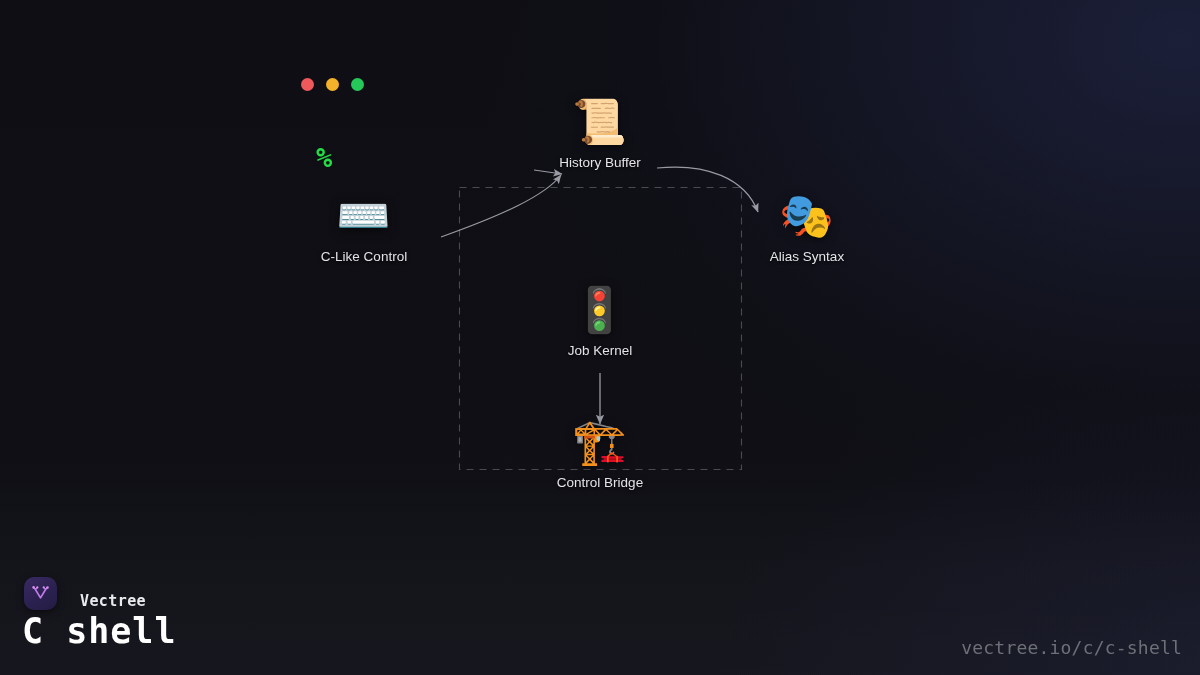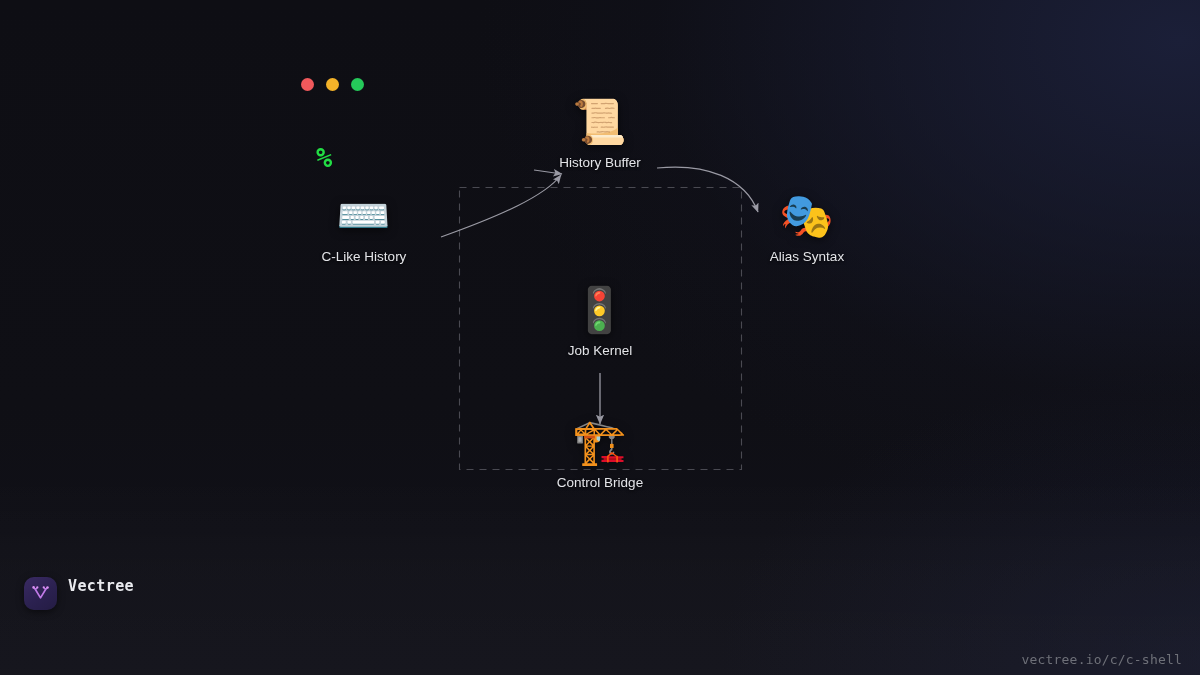--- a/index.html
+++ b/index.html
@@ -56,40 +56,40 @@
   }
   .node .label {
     margin-top:11px;
     font-size:13.5px;
     color:#e3e4e8;
     white-space:nowrap;
     text-shadow:0 1px 3px rgba(0,0,0,0.8);
   }
 
   
-  #brand-row { position:absolute; left:24px; top:577px; display:flex; align-items:flex-start; gap:11px; }
+  #brand-row { position:absolute; left:24px; top:577px; display:flex; align-items:flex-end; gap:23px; }
   #brand-logo {
     width:33px; height:33px; border-radius:10px;
     background:linear-gradient(145deg,#3a2a63 0%, #2b2150 55%, #241c44 100%);
     display:flex; align-items:center; justify-content:center;
     box-shadow:0 2px 7px rgba(0,0,0,0.5);
   }
   #brand-name {
     font-family:"DejaVu Sans Mono", monospace;
     font-size:15px; font-weight:700; color:#e9eaee; letter-spacing:0.4px;
   }
   #page-title {
     position:absolute; left:22px; top:611px;
     font-family:"DejaVu Sans Mono", monospace;
     font-size:35px; font-weight:700; color:#ffffff; letter-spacing:1px;
   }
   #site-url {
-    position:absolute; right:18px; top:652px;
+    position:absolute; right:18px; top:637px;
     font-family:"DejaVu Sans Mono", monospace;
-    font-size:13px; color:#6e7078; letter-spacing:0.2px;
+    font-size:18px; color:#6e7078; letter-spacing:0.2px;
   }
 </style>
 </head>
 <body>
 
 <div id="stage">
 
   <div class="footer-wash"></div>
 
   <div id="window-dots">
@@ -117,21 +117,21 @@
     <path d="M600,373 L600,424" fill="none" stroke="#9a9aa4" stroke-width="1.3" marker-end="url(#ah)"></path>
   </svg>
 
   <div class="node" style="left:600px; top:135px;">
     <span class="glyph">📜</span>
     <span class="label">History Buffer</span>
   </div>
 
   <div class="node" style="left:364px; top:229px;">
     <span class="glyph">⌨️</span>
-    <span class="label">C-Like History</span>
+    <span class="label">C-Like Control</span>
   </div>
 
   <div class="node" style="left:807px; top:229px;">
     <span class="glyph">🎭</span>
     <span class="label">Alias Syntax</span>
   </div>
 
   <div class="node" style="left:600px; top:323px;">
     <span class="glyph">🚦</span>
     <span class="label">Job Kernel</span>
@@ -150,15 +150,16 @@
         <path d="M17.8 7.4 L15.9 5.3 M17.8 7.4 L19.8 5.4" fill="none" stroke="#c07ae8" stroke-width="1.5" stroke-linecap="round"></path>
         <circle cx="4.1" cy="5.0" r="1.45" fill="#d98ff2"></circle>
         <circle cx="8.4" cy="5.1" r="1.25" fill="#d98ff2"></circle>
         <circle cx="15.7" cy="5.0" r="1.25" fill="#d98ff2"></circle>
         <circle cx="20.0" cy="5.1" r="1.45" fill="#d98ff2"></circle>
       </svg>
     </div>
     <span id="brand-name">Vectree</span>
   </div>
 
+  <div id="page-title">C shell</div>
   <div id="site-url">vectree.io/c/c-shell</div>
 
 </div>
 
 </body></html>

